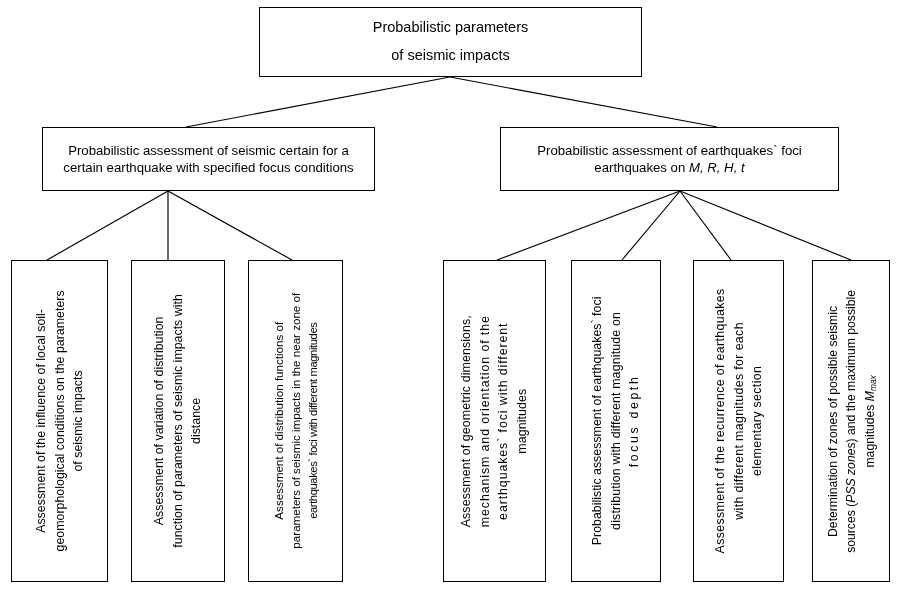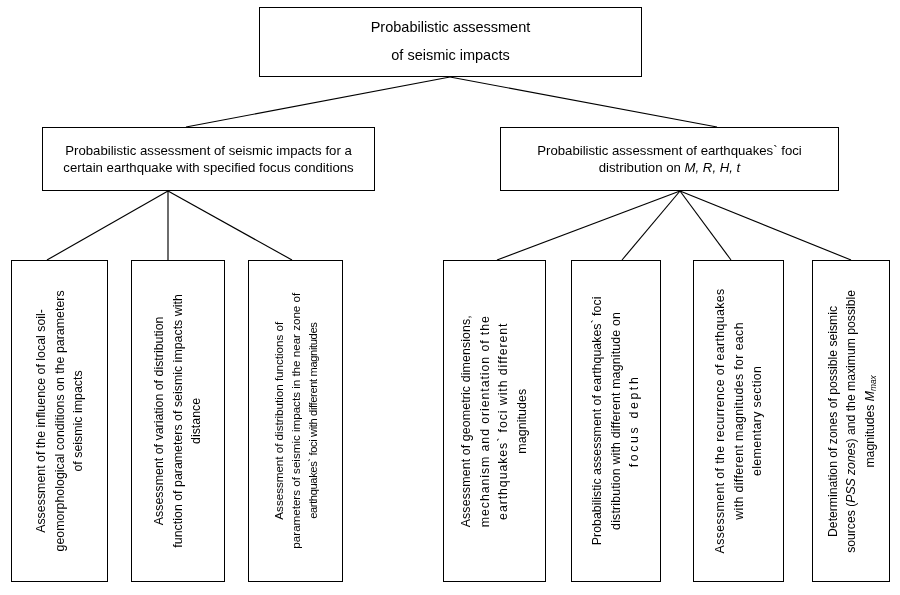--- a/index.html
+++ b/index.html
@@ -119,36 +119,36 @@
       <line x1="168" y1="191" x2="292" y2="260"></line>
 
       <line x1="680" y1="191" x2="497" y2="260"></line>
       <line x1="680" y1="191" x2="622" y2="260"></line>
       <line x1="680" y1="191" x2="731" y2="260"></line>
       <line x1="680" y1="191" x2="851" y2="260"></line>
     </g>
   </svg>
 
   <div class="node" id="node-root">
-    <span class="ln">Probabilistic assessment</span>
+    <span class="ln">Probabilistic parameters</span>
     <span class="ln">of seismic impacts</span>
   </div>
 
   <div class="node node-l1" id="node-l1-left">
     <div>
-      <span class="ln">Probabilistic assessment of seismic impacts</span>
+      <span class="ln">Probabilistic assessment of seismic certain</span>
       <span class="ln">for a certain earthquake with  specified focus</span>
       <span class="ln">conditions</span>
     </div>
   </div>
 
   <div class="node node-l1" id="node-l1-right">
     <div>
       <span class="ln">Probabilistic assessment of earthquakes` foci</span>
-      <span class="ln"><span>distribution on </span><i>M, R, H, t</i></span>
+      <span class="ln"><span>earthquakes on </span><i>M, R, H, t</i></span>
     </div>
   </div>
 
   <div class="node node-l2" id="node-l2-1">
     <div class="vtext">
       <span class="ln ln1">Assessment of the influence of local soil-</span>
       <span class="ln ln2">geomorphological conditions on the parameters</span>
       <span class="ln ln3">of seismic impacts</span>
     </div>
   </div>

